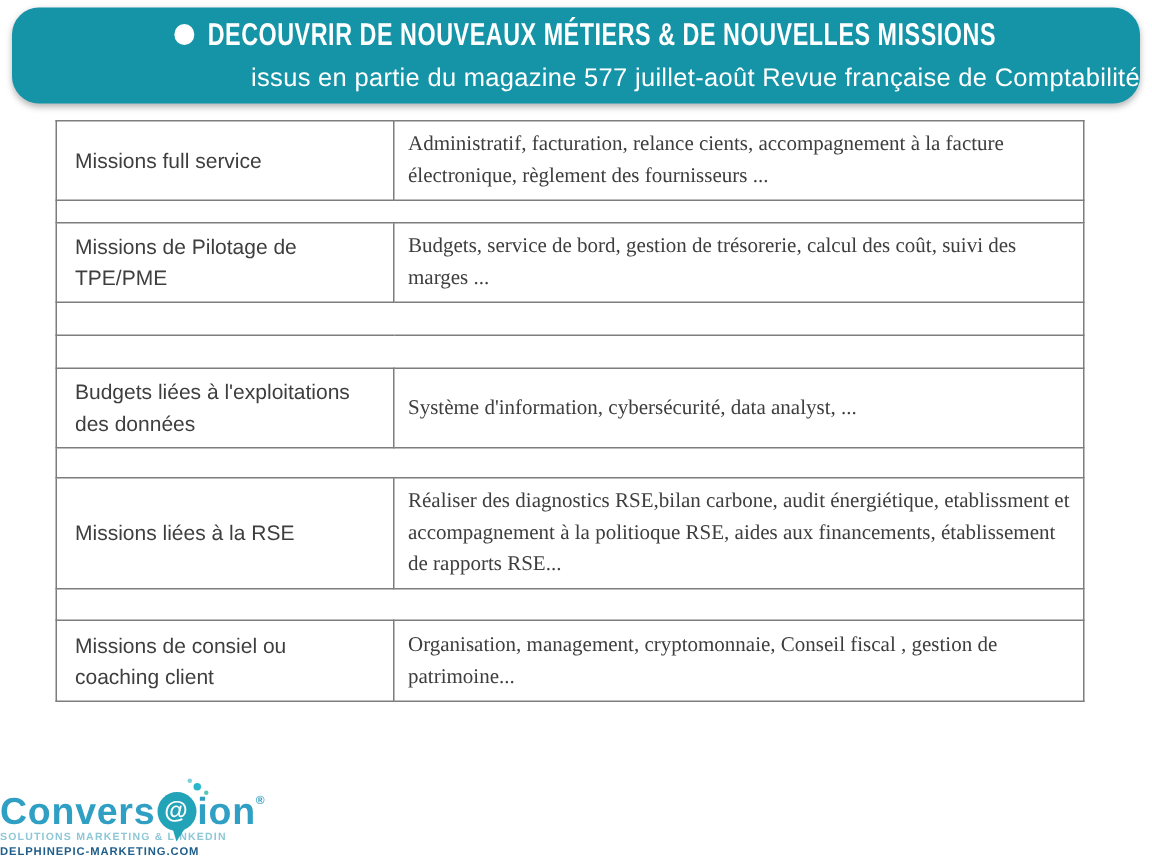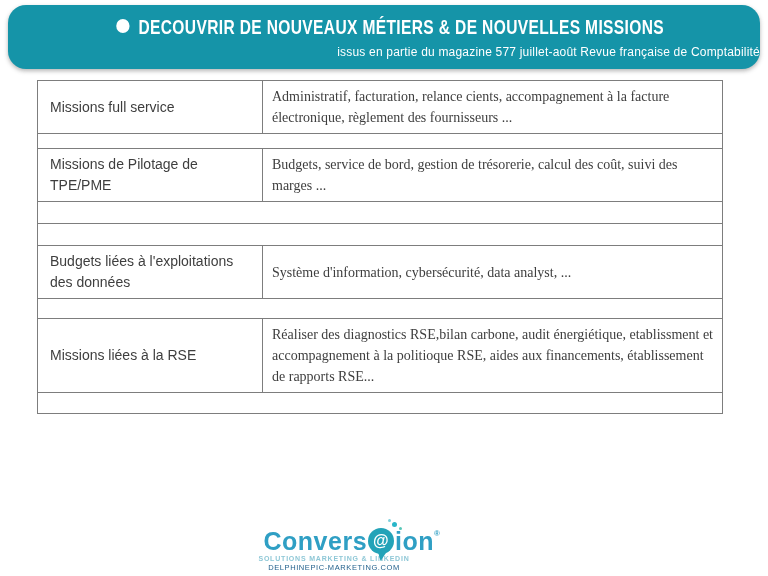--- a/index.html
+++ b/index.html
@@ -19,21 +19,21 @@
     transform: scaleX(0.74); transform-origin: center;
     white-space: nowrap;
   }
   .title-bullet {
     width: 18px; height: 14px; border-radius: 50%; background: #ffffff; flex: 0 0 auto;
   }
   .title-text {
     font-size: 21px; font-weight: bold; letter-spacing: 0.5px; line-height: 1;
   }
   .subtitle-text {
-    margin-top: 8px; font-size: 12px; letter-spacing: 0.2px;
+    margin-top: 8px; font-size: 17px; letter-spacing: 0.2px;
   }
 
   
   .missions-table {
     position: absolute; left: 37px; top: 80px; width: 686px;
     border-collapse: collapse; table-layout: fixed;
     color: #3E3E3E;
   }
   .missions-table td {
     border: 1px solid #7D7D7D; vertical-align: middle;
@@ -42,21 +42,21 @@
   .cell-label { width: 225px; padding: 5px 12px; font-size: 14.5px; margin-top: 39px; }
   .cell-desc  { padding: 5px 9px; font-family: Liberation Serif, serif; }
   tr.h1 { height: 52px; } tr.h2 { height: 39px; } tr.h3 { height: 56px; }
   tr.h4 { height: 50px; } tr.h5 { height: 72px; } tr.h6 { height: 54px; }
   tr.sp1 { height: 15px; } tr.sp2 { height: 22px; } tr.sp3 { height: 22px; }
   tr.sp4 { height: 20px; } tr.sp5 { height: 21px; }
 
   
   .footer-logo {
     position: absolute; left: 0; top: 528px; width: 704px;
-    display: flex; flex-direction: column; align-items: center;
+    display: flex; flex-direction: column; 
   }
   .wordmark {
     display: flex; align-items: center; line-height: 1;
     color: #2F9FC4; font-size: 25px; font-weight: 600; letter-spacing: 0.5px;
   }
   .bubble-wrap { position: relative; width: 26px; height: 26px; margin: 0 1px; }
   .bubble {
     position: absolute; left: 0; top: 0; width: 26px; height: 26px;
     background: #23A3B8; border-radius: 50%;
     display: flex; align-items: center; justify-content: center;
@@ -66,21 +66,21 @@
     position: absolute; left: 7px; top: 20px; width: 0; height: 0; z-index: 1;
     border-left: 7px solid transparent; border-right: 5px solid transparent;
     border-top: 13px solid #23A3B8; transform: rotate(12deg);
   }
   .dot { position: absolute; border-radius: 50%; }
   .dot1 { width: 5px; height: 5px; right: -3px; top: -6px; background: #29b6c9; }
   .dot2 { width: 3px; height: 3px; right: -8px; top: -1px; background: #57c7b8; }
   .dot3 { width: 3px; height: 3px; right: 3px; top: -9px; background: #7ed0dd; }
   .registered { font-size: 8px; font-weight: bold; color: #2F9FC4; align-self: flex-start; margin-top: 2px; }
   .tagline   { margin-top: 1px; margin-right: 36px; font-size: 7px; letter-spacing: 0.8px; color: #8EC7D6; font-weight: bold; }
-  .website   { margin-top: 1px; margin-right: 36px; font-size: 7.5px; letter-spacing: 0.6px; color: #1F5E8A; font-weight: normal; }
+  .website   { margin-top: 1px; margin-right: 36px; font-size: 7.5px; letter-spacing: 0.6px; color: #1F5E8A; font-weight: bold; }
 </style>
 </head>
 <body>
 
 <div class="header-band">
   <div class="title-row">
     <span class="title-bullet"></span>
     <span class="title-text">DECOUVRIR DE NOUVEAUX MÉTIERS &amp; DE NOUVELLES MISSIONS</span>
   </div>
   <div class="subtitle-text">issus en partie du magazine 577 juillet-août Revue française de Comptabilité</div>
@@ -112,20 +112,24 @@
     <tr class="sp4">
         <td colspan="2"></td>
       </tr>
     <tr class="h5">
       <td class="cell-label">Missions liées à la RSE</td>
       <td class="cell-desc">Réaliser des diagnostics RSE,bilan carbone, audit énergiétique, etablissment et accompagnement à la politioque RSE, aides aux financements, établissement de rapports RSE...</td>
     </tr>
     <tr class="sp5">
         <td colspan="2"></td>
       </tr>
+    <tr class="h6">
+      <td class="cell-label">Missions de consiel ou coaching client</td>
+      <td class="cell-desc">Organisation, management, cryptomonnaie, Conseil fiscal , gestion de patrimoine...</td>
+    </tr>
   </tbody>
 </table>
 
 <div class="footer-logo">
   <div class="wordmark">
     <span>Convers</span>
     <span class="bubble-wrap">
       <span class="bubble">@</span>
       <span class="bubble-tail"></span>
       <span class="dot dot1"></span>

